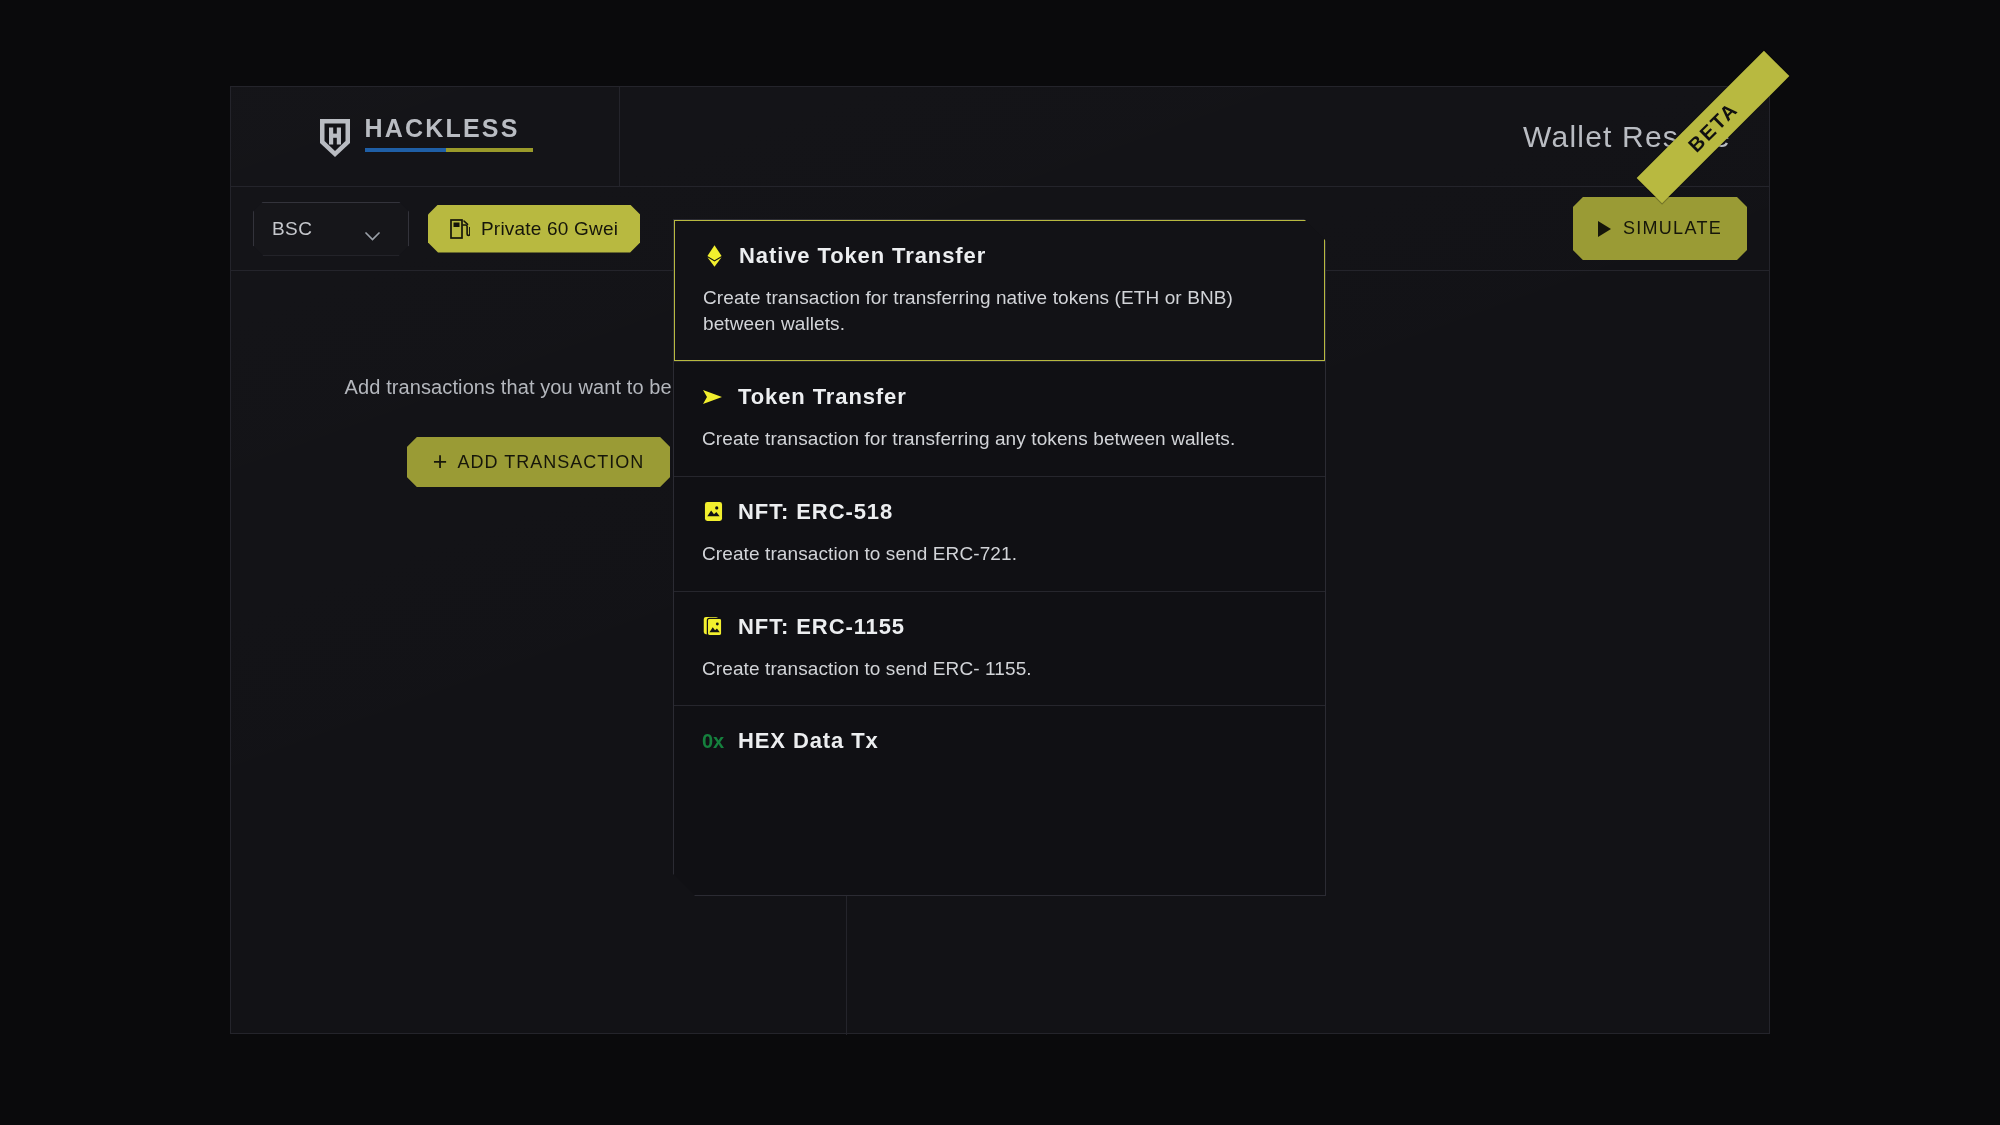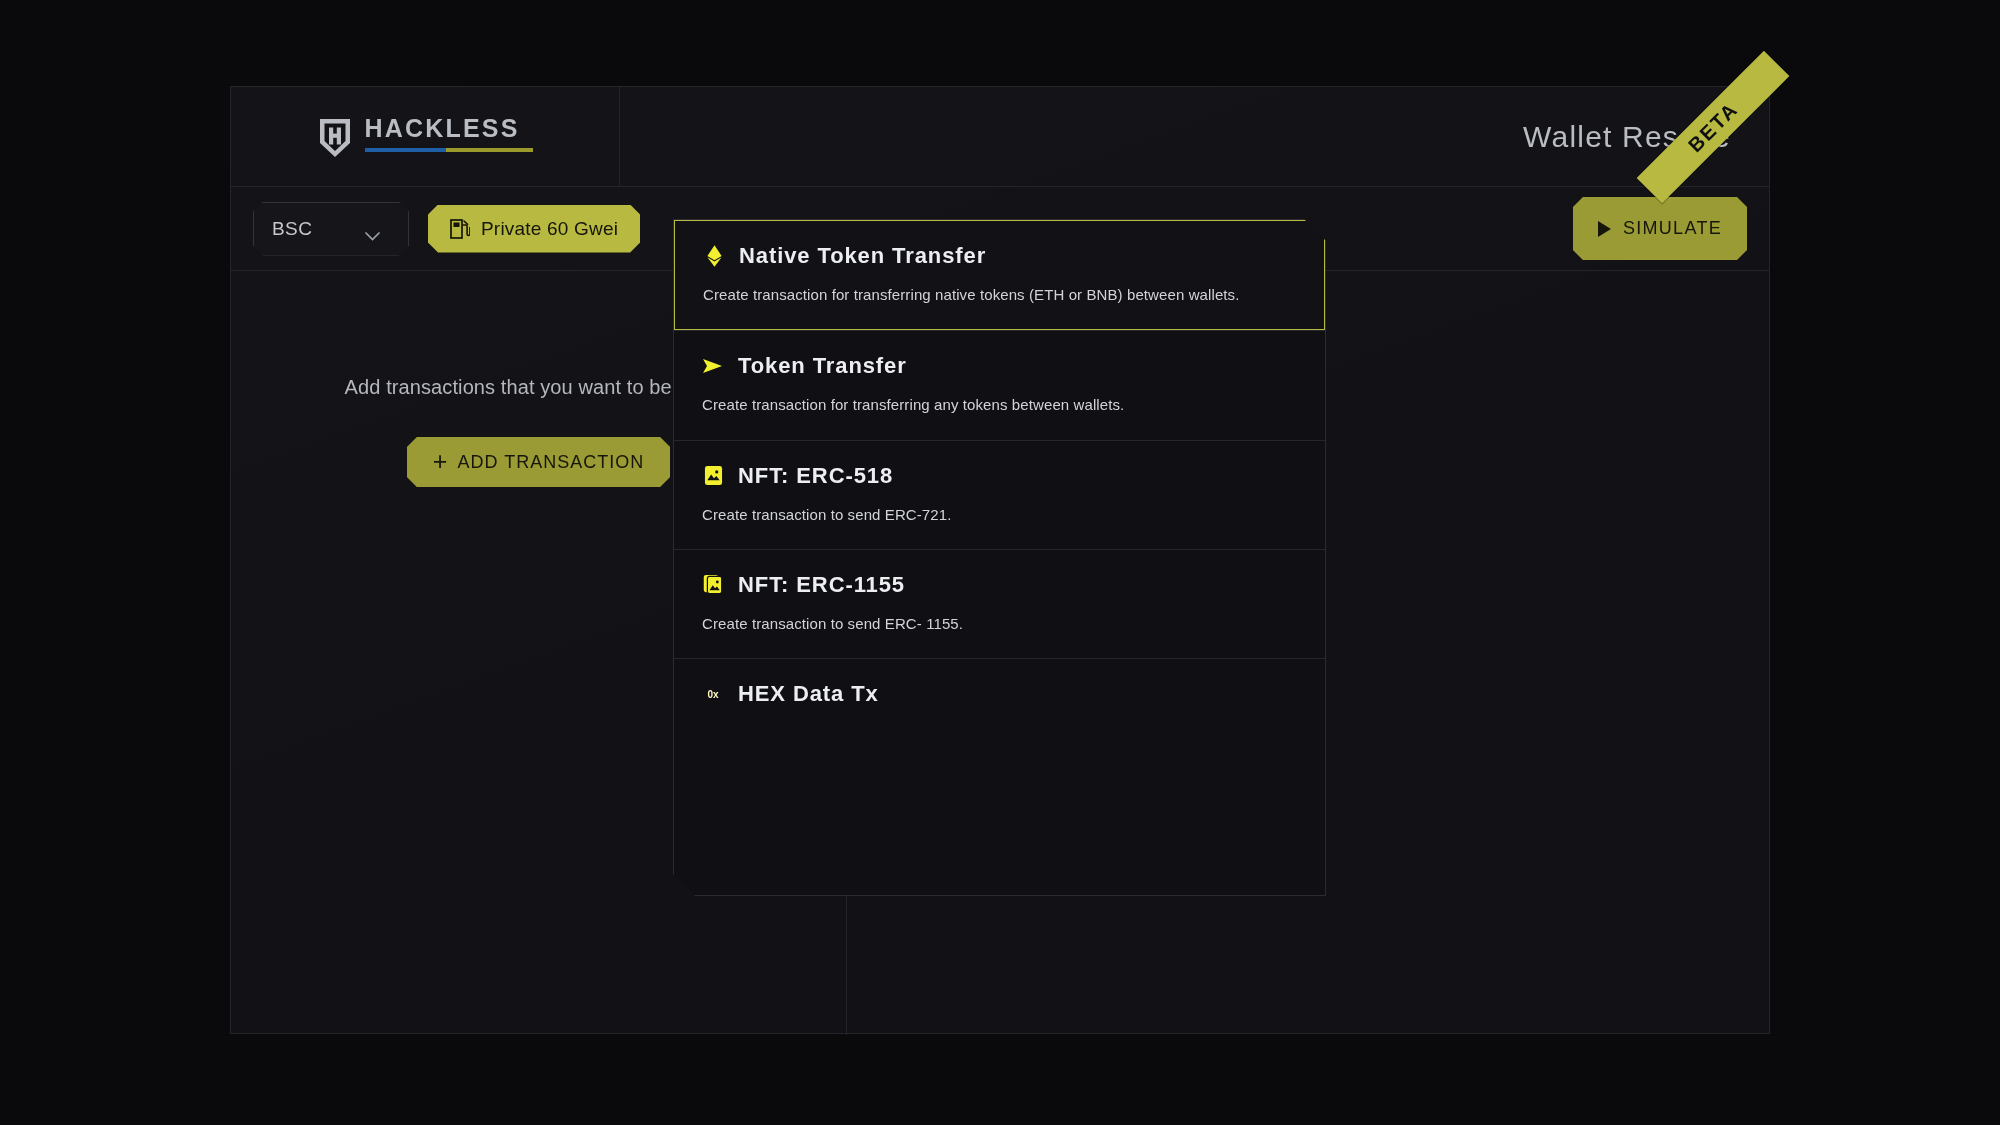--- a/index.html
+++ b/index.html
@@ -193,25 +193,25 @@
     background: #121216;
   }
   .tx-row { display: flex; align-items: center; gap: 14px; }
   .tx-icon { width: 22px; height: 24px; display:flex; align-items:center; justify-content:center; flex: 0 0 22px; }
   .tx-icon svg { display:block; }
   .tx-label {
     font-size: 22px; font-weight: 700; letter-spacing: .9px; color: #eceef0;
   }
   .tx-desc {
     margin-top: 16px;
-    font-size: 15px; line-height: 1.35; color: #d2d4d8; letter-spacing: .1px;
+    font-size: 19px; line-height: 1.35; color: #d2d4d8; letter-spacing: .1px;
     max-width: 580px;
   }
   .hex-icon-text {
-    font-size: 10px; font-weight: 700; color: #fef9c3; letter-spacing: 0;
+    font-size: 20px; font-weight: 700; color: #15803d; letter-spacing: 0;
     font-family: "Liberation Sans", sans-serif;
     text-align: right;
   }
 </style>
 </head>
 <body>
 
 <div id="root">
 
   <div class="app-panel">

